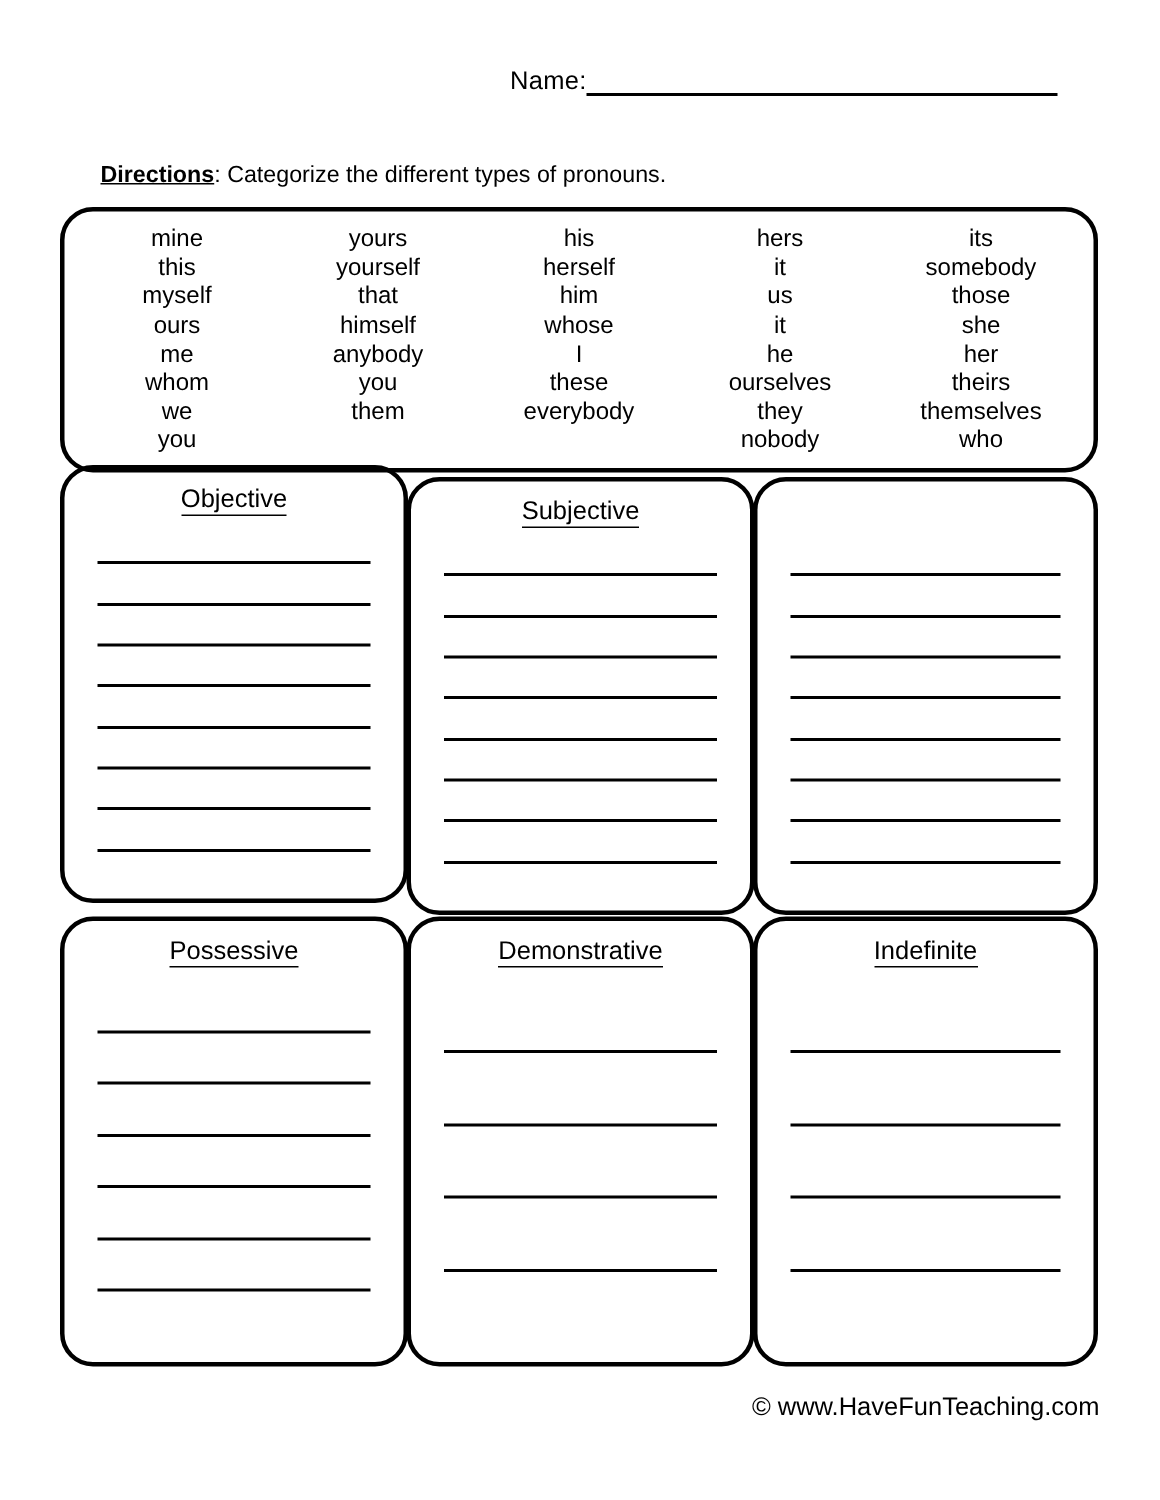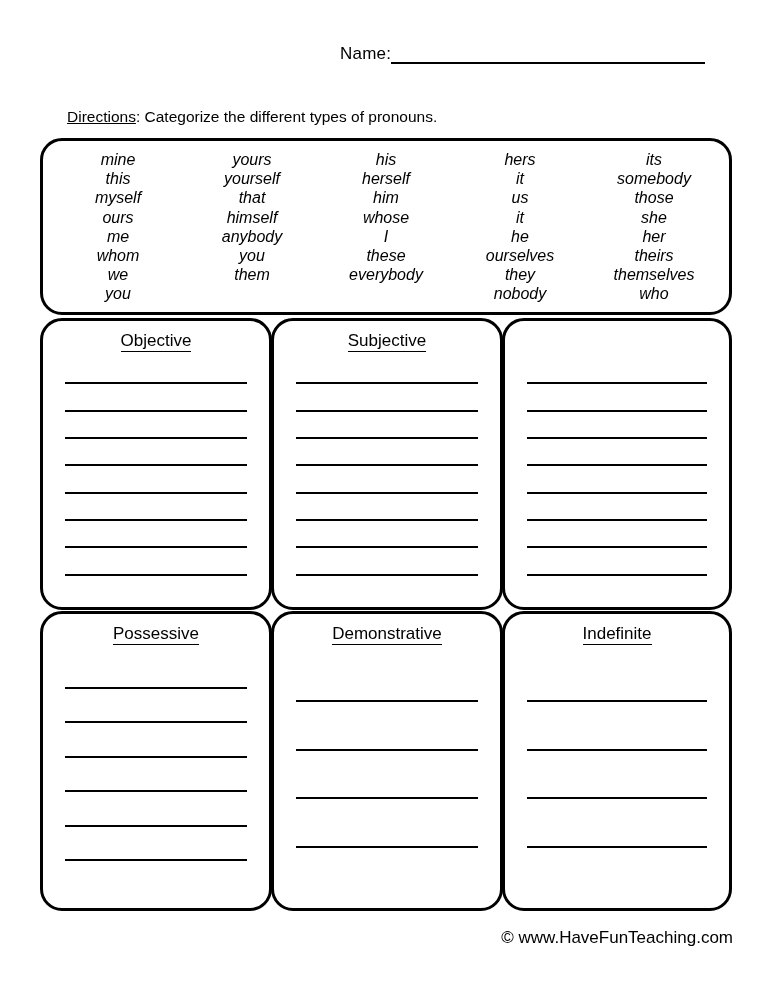--- a/index.html
+++ b/index.html
@@ -63,21 +63,21 @@
   
   .directions {
     position: absolute;
     left: 67px;
     top: 107px;
     font-size: 15.5px;
     line-height: 19px;
     white-space: nowrap;
   }
   .directions .d-word {
-    font-weight: normal;
+    font-weight: bold;
     text-decoration: underline;
     text-underline-offset: 1px;
   }
 
   
   .word-bank {
     position: absolute;
     left: 40px;
     top: 138px;
     width: 692px;
@@ -90,21 +90,20 @@
   }
   .wb-col {
     flex: 1 1 0;
     text-align: center;
     font-size: 16px;
     line-height: 19.2px;
   }
   .wb-col .w {
     display: block;
     white-space: nowrap;
-    font-style: italic;
   }
 
   
   .cat-box {
     position: absolute;
     border: 3px solid #000;
     border-radius: 22px;
     box-sizing: border-box;
     background: transparent;
   }
@@ -133,21 +132,21 @@
     padding: 0 22px 6px 22px;
     box-sizing: border-box;
   }
   .ans-line {
     height: 0;
     border-bottom: 2.6px solid #000;
     width: 100%;
   }
 
   
-  #box-objective  { left: 40px;  top: 318px; width: 232px; height: 292px; }
+  #box-objective  { left: 40px;  top: 310px; width: 232px; height: 292px; }
   #box-subjective { left: 271px; top: 318px; width: 232px; height: 292px; }
   #box-possessive { left: 502px; top: 318px; width: 230px; height: 292px; }
   
   #box-reflexive     { left: 40px;  top: 611px; width: 232px; height: 300px; }
   #box-demonstrative { left: 271px; top: 611px; width: 232px; height: 300px; }
   #box-indefinite    { left: 502px; top: 611px; width: 230px; height: 300px; }
 
   #box-demonstrative .lines,
   #box-indefinite .lines,
   #box-reflexive .lines {

